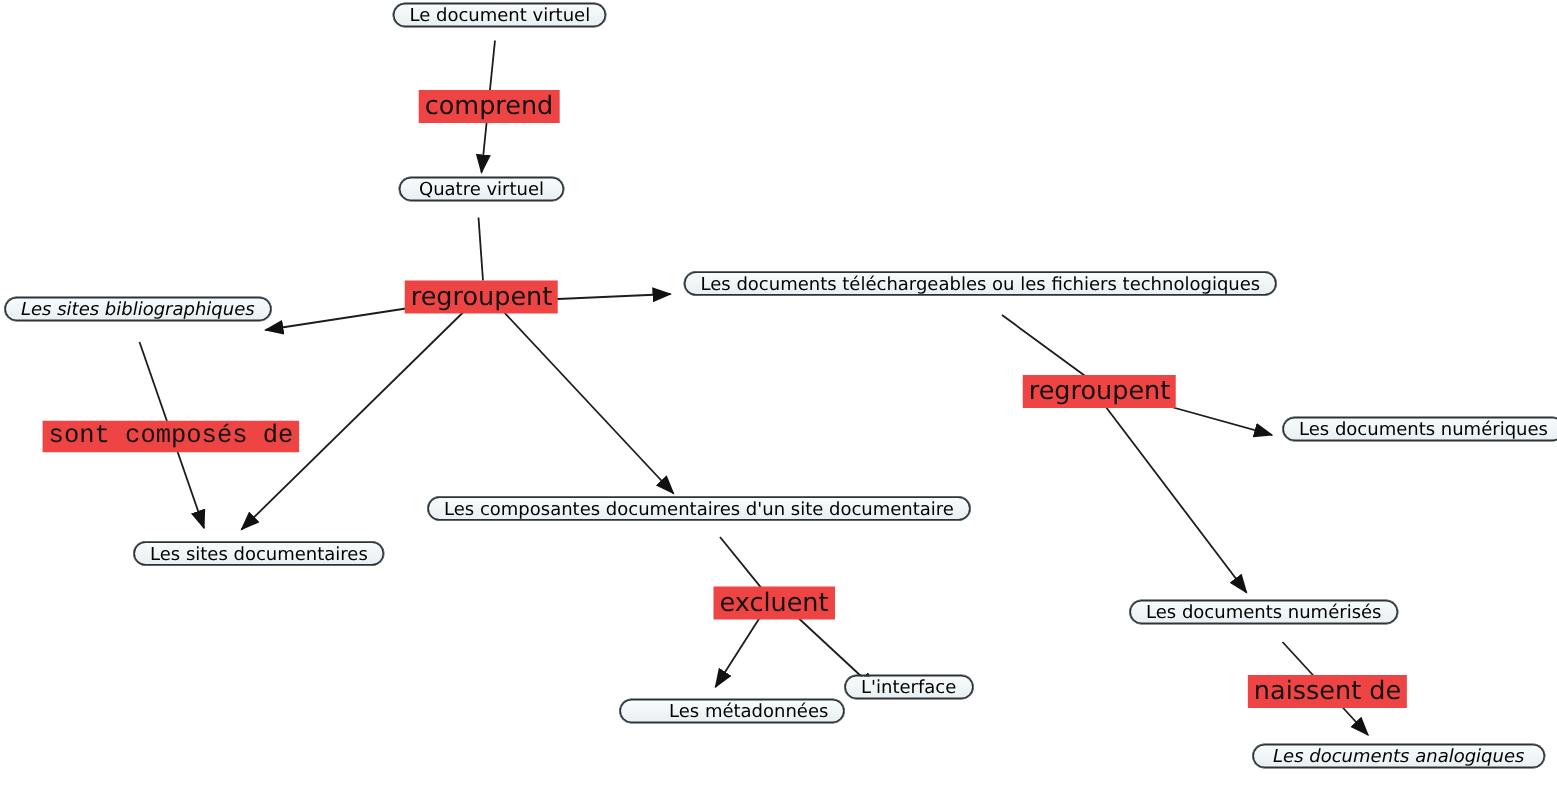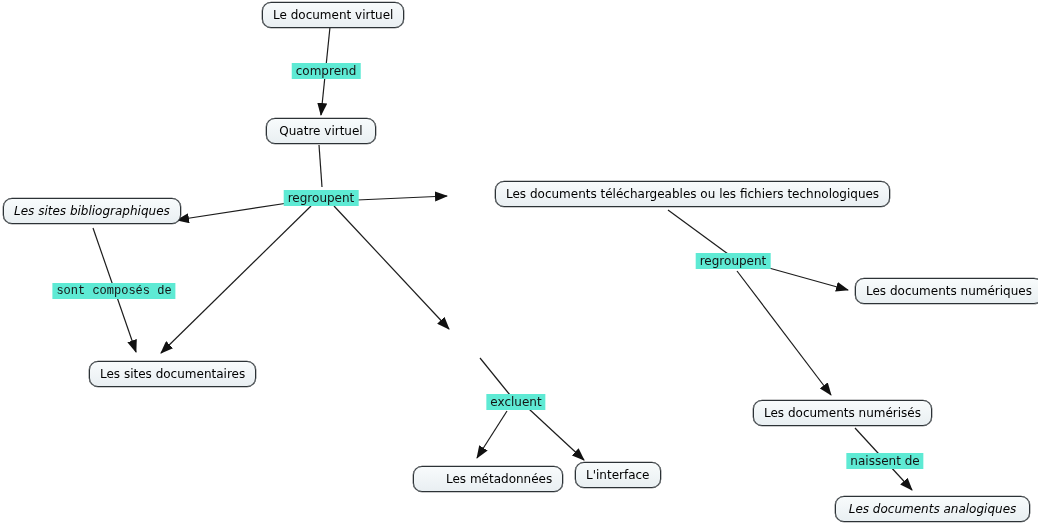--- a/index.html
+++ b/index.html
@@ -18,40 +18,40 @@
   .links-svg {
     position: absolute;
     left: 0;
     top: 0;
     z-index: 0;
   }
   .node {
     position: absolute;
     z-index: 2;
     box-sizing: border-box;
-    height: 26px;
+    height: 16px;
     display: flex;
     align-items: center;
     justify-content: center;
     white-space: nowrap;
     padding: 3px 10px;
     border: 1px solid #2c3236;
     border-radius: 9px;
     background: linear-gradient(180deg, #f8fbfc 0%, #e9eff2 100%);
     font-size: 12px;
     color: #000000;
     box-shadow: 0 0 0 0.3px #2c3236;
   }
   .link-label {
     position: absolute;
     z-index: 1;
     transform: translate(-50%, -50%);
-    background: #5eead4;
+    background: #ef4444;
     padding: 1px 4px;
-    font-size: 12px;
+    font-size: 17px;
     color: #141414;
     white-space: nowrap;
   }
 </style>
 </head>
 <body>
 
 <div class="canvas">
 
   <svg class="links-svg" width="1038" height="525" viewBox="0 0 1038 525">
@@ -95,21 +95,22 @@
   <div class="link-label" style="left:326px; top:71px;">comprend</div>
   <div class="link-label" style="left:321px; top:198px;">regroupent</div>
   <div class="link-label" style="left:114px; top:291px;font-family:Liberation Mono, monospace;">sont composés de</div>
   <div class="link-label" style="left:733px; top:261px;">regroupent</div>
   <div class="link-label" style="left:516px; top:402px;">excluent</div>
   <div class="link-label" style="left:885px; top:461px;">naissent de</div>
 
   <div class="node" style="left:262px; top:2px;  min-width:139px;">Le document virtuel</div>
   <div class="node" style="left:266px; top:118px; min-width:110px;">Quatre virtuel</div>
   <div class="node" style="left:3px;   top:198px; min-width:168px;font-style:italic;">Les sites bibliographiques</div>
-  <div class="node" style="left:456px; top:181px; min-width:388px;margin-left:39px;">Les documents téléchargeables ou les fichiers technologiques</div>
+  <div class="node" style="left:456px; top:181px; min-width:388px;">Les documents téléchargeables ou les fichiers technologiques</div>
   <div class="node" style="left:62px;  top:361px; min-width:162px;margin-left:27px;">Les sites documentaires</div>
+  <div class="node" style="left:285px; top:331px; min-width:357px;">Les composantes documentaires d'un site documentaire</div>
   <div class="node" style="left:855px; top:278px; min-width:181px;">Les documents numériques</div>
   <div class="node" style="left:753px; top:400px; min-width:174px;">Les documents numérisés</div>
   <div class="node" style="left:413px; top:466px; min-width:121px;padding-left:32px;">Les métadonnées</div>
-  <div class="node" style="left:563px; top:462px; min-width:81px;margin-left:12px;">L'interface</div>
+  <div class="node" style="left:563px; top:450px; min-width:81px;">L'interface</div>
   <div class="node" style="left:835px; top:496px; min-width:195px;font-style:italic;">Les documents analogiques</div>
 
 </div>
 
 </body></html>

